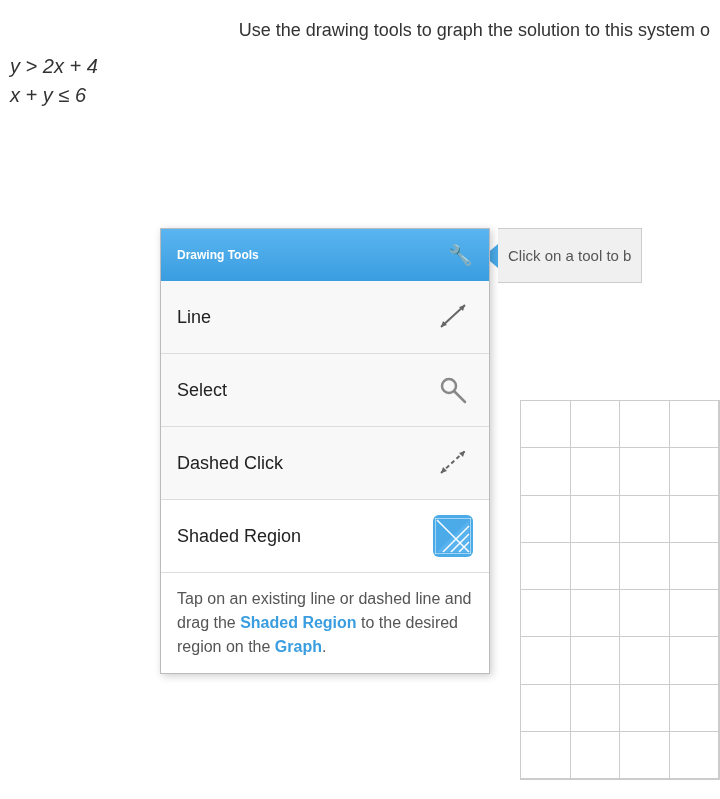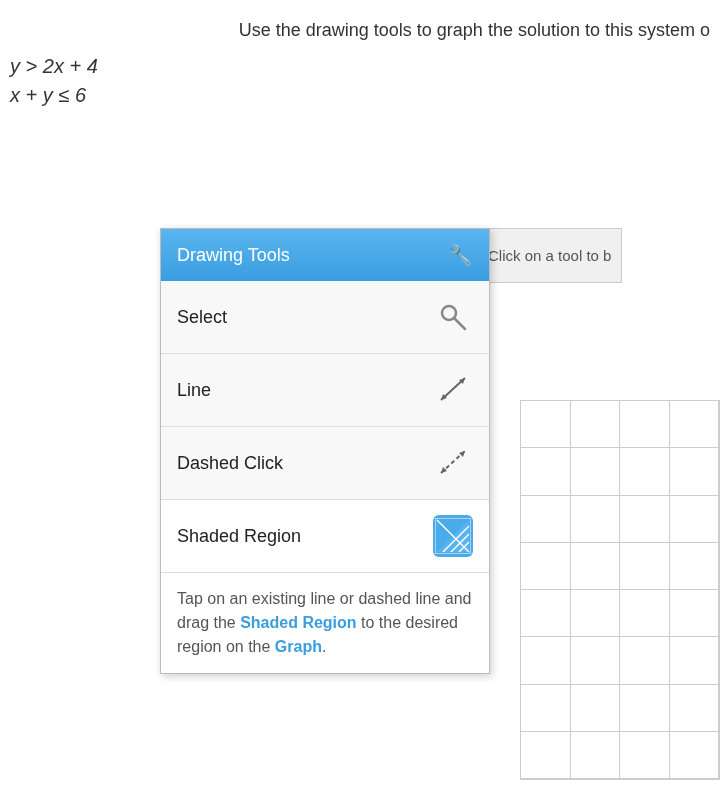--- a/index.html
+++ b/index.html
@@ -45,22 +45,22 @@
       background: #4baae8;
       background: linear-gradient(180deg, #5ab5f0 0%, #3a9de0 100%);
       padding: 14px 16px;
       display: flex;
       align-items: center;
       justify-content: space-between;
     }
 
     .drawing-tools-title {
       color: #fff;
-      font-size: 18px;
-      font-weight: normal;
+      font-size: 12px;
+      font-weight: bold;
     }
 
     .wrench-icon {
       color: #fff;
       font-size: 20px;
     }
 
     .tool-item {
       display: flex;
       align-items: center;
@@ -105,21 +105,21 @@
 
     .hint-text .highlight {
       color: #3a9de0;
       font-weight: bold;
     }
 
     
     .arrow-indicator {
       position: absolute;
       top: 228px;
-      left: 464px;
+      left: 484px;
       display: flex;
       align-items: center;
       height: 55px;
     }
 
     .arrow-left {
       width: 0;
       height: 0;
       border-top: 12px solid transparent;
       border-bottom: 12px solid transparent;
@@ -177,36 +177,36 @@
   <div class="click-hint">Click on a tool to b</div>
 </div>
 
 <div class="drawing-tools-container">
   <div class="drawing-tools-header">
     <span class="drawing-tools-title">Drawing Tools</span>
     <span class="wrench-icon">🔧</span>
   </div>
 
   <div class="tool-item">
-    <span class="tool-label">Select</span>
-    <div class="tool-icon">
-      <svg width="28" height="28" viewBox="0 0 28 28">
-        <circle cx="10" cy="10" r="7" fill="none" stroke="#888" stroke-width="2.5"></circle>
-        <line x1="15" y1="15" x2="26" y2="26" stroke="#888" stroke-width="2.5" stroke-linecap="round"></line>
-      </svg>
-    </div>
-  </div>
-
-  <div class="tool-item">
     <span class="tool-label">Line</span>
     <div class="tool-icon">
       <svg width="32" height="32" viewBox="0 0 32 32">
         <line x1="4" y1="26" x2="28" y2="4" stroke="#666" stroke-width="2"></line>
         <polygon points="28,4 22,6 26,10" fill="#666"></polygon>
         <polygon points="4,26 6,20 10,24" fill="#666"></polygon>
+      </svg>
+    </div>
+  </div>
+
+  <div class="tool-item">
+    <span class="tool-label">Select</span>
+    <div class="tool-icon">
+      <svg width="28" height="28" viewBox="0 0 28 28">
+        <circle cx="10" cy="10" r="7" fill="none" stroke="#888" stroke-width="2.5"></circle>
+        <line x1="15" y1="15" x2="26" y2="26" stroke="#888" stroke-width="2.5" stroke-linecap="round"></line>
       </svg>
     </div>
   </div>
 
   <div class="tool-item">
     <span class="tool-label">Dashed Click</span>
     <div class="tool-icon">
       <svg width="32" height="32" viewBox="0 0 32 32">
         <line x1="4" y1="26" x2="28" y2="4" stroke="#666" stroke-width="2" stroke-dasharray="4,3"></line>
         <polygon points="28,4 22,6 26,10" fill="#666"></polygon>

